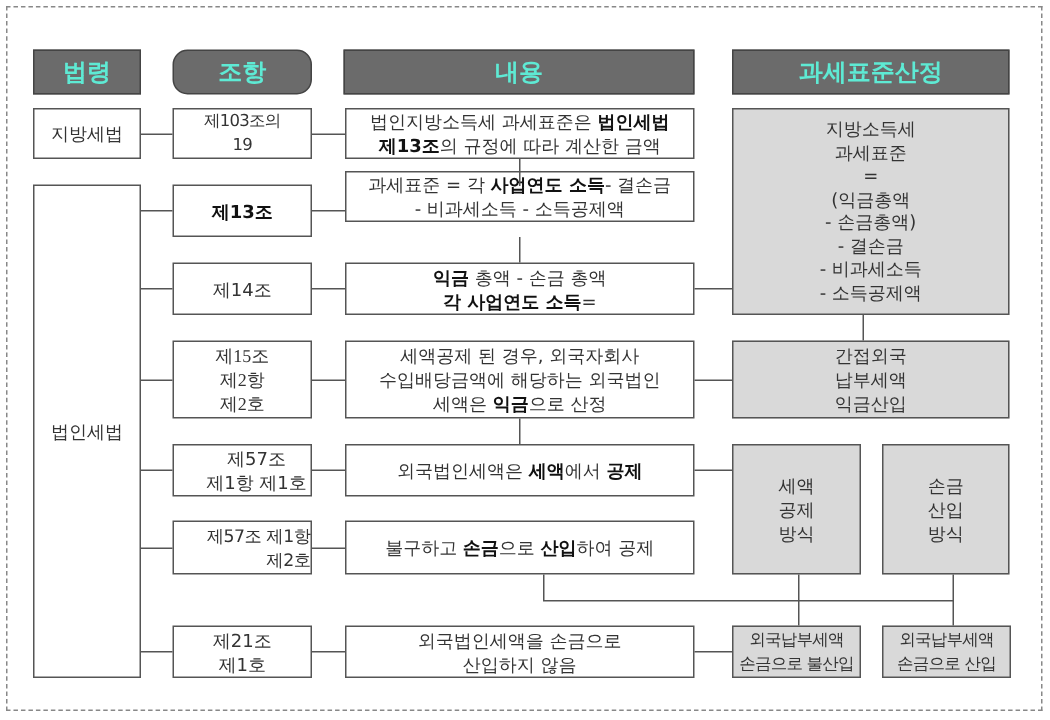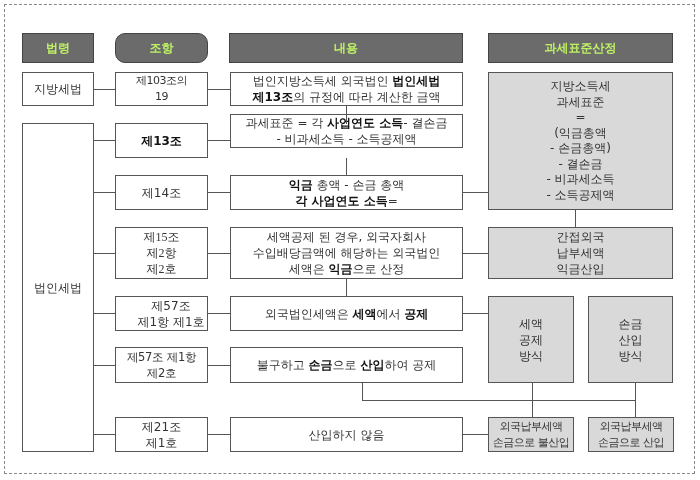--- a/index.html
+++ b/index.html
@@ -3,21 +3,21 @@
 <meta charset="utf-8">
 <style>
   html, body { margin:0; padding:0; background:#ffffff; }
   body { width:700px; height:480px; position:relative; overflow:hidden;
          font-family: "DejaVu Sans", "Liberation Sans", sans-serif; color:#333; }
   .frame { position:absolute; left:4px; top:4px; width:691px; height:470px;
            border:1px dashed #888; box-sizing:border-box; }
   .box { position:absolute; box-sizing:border-box; border:1px solid #555;
          display:flex; flex-direction:column; align-items:center; justify-content:center;
          text-align:center; font-size:12px; line-height:16px; background:#fff; }
-  .hdr { background:#6b6b6b; color:#bef264; font-weight:bold; font-size:12px; border:1px solid #444; }
+  .hdr { background:#6b6b6b; color:#5eead4; font-weight:bold; font-size:16px; border:1px solid #444; }
   .gray { background:#d9d9d9; }
   .line { position:absolute; background:#555; }
   .h { height:1px; }
   .v { width:1px; }
   b { font-weight:bold; color:#111; }
   .tight { font-size:11.5px; letter-spacing:-0.3px; }
   .small { font-size:11px; letter-spacing:-0.5px; }
 </style>
 </head>
 <body>
@@ -56,31 +56,31 @@
   </div>
 <div class="box" style="left:115px;top:227px;width:93px;height:52px;font-family:Liberation Serif, serif;">
     <span>제15조</span>
     <span>제2항</span>
     <span>제2호</span>
   </div>
 <div class="box" style="left:115px;top:296px;width:93px;height:35px;padding-left:19px;">
     <span>제57조</span>
     <span>제1항 제1호</span>
   </div>
-<div class="box tight" style="left:115px;top:347px;width:93px;height:36px;">
+<div class="box tight" style="left:115px;top:347px;width:93px;height:36px;align-items:flex-end;">
     <span>제57조 제1항</span>
     <span>제2호</span>
   </div>
 <div class="box" style="left:115px;top:417px;width:93px;height:35px;">
     <span>제21조</span>
     <span>제1호</span>
   </div>
 
 <div class="box" style="left:230px;top:72px;width:233px;height:34px;">
-    <div><span>법인지방소득세 외국법인 </span><b>법인세법</b></div>
+    <div><span>법인지방소득세 과세표준은 </span><b>법인세법</b></div>
     <div><b>제13조</b><span>의 규정에 따라 계산한 금액</span></div>
   </div>
 <div class="box" style="left:230px;top:114px;width:233px;height:34px;">
     <div><span>과세표준 = 각 </span><b>사업연도 소득</b><span>- 결손금</span></div>
     <div><span>- 비과세소득 - 소득공제액</span></div>
   </div>
 <div class="box" style="left:230px;top:175px;width:233px;height:35px;">
     <div><b>익금</b><span> 총액 - 손금 총액</span></div>
     <div><b>각 사업연도 소득</b><span>=</span></div>
   </div>
@@ -89,20 +89,21 @@
     <div><span>수입배당금액에 해당하는 외국법인</span></div>
     <div><span>세액은 </span><b>익금</b><span>으로 산정</span></div>
   </div>
 <div class="box" style="left:230px;top:296px;width:233px;height:35px;">
     <div><span>외국법인세액은 </span><b>세액</b><span>에서 </span><b>공제</b></div>
   </div>
 <div class="box" style="left:230px;top:347px;width:233px;height:36px;">
     <div><span>불구하고 </span><b>손금</b><span>으로 </span><b>산입</b><span>하여 공제</span></div>
   </div>
 <div class="box" style="left:230px;top:417px;width:233px;height:35px;">
+    <div><span>외국법인세액을 손금으로</span></div>
     <div><span>산입하지 않음</span></div>
   </div>
 
 <div class="box gray" style="left:488px;top:72px;width:185px;height:138px;line-height:15.5px;align-items:center;">
     <span>지방소득세</span>
     <span>과세표준</span>
     <span>=</span>
     <span>(익금총액</span>
     <span>- 손금총액)</span>
     <span>- 결손금</span>

